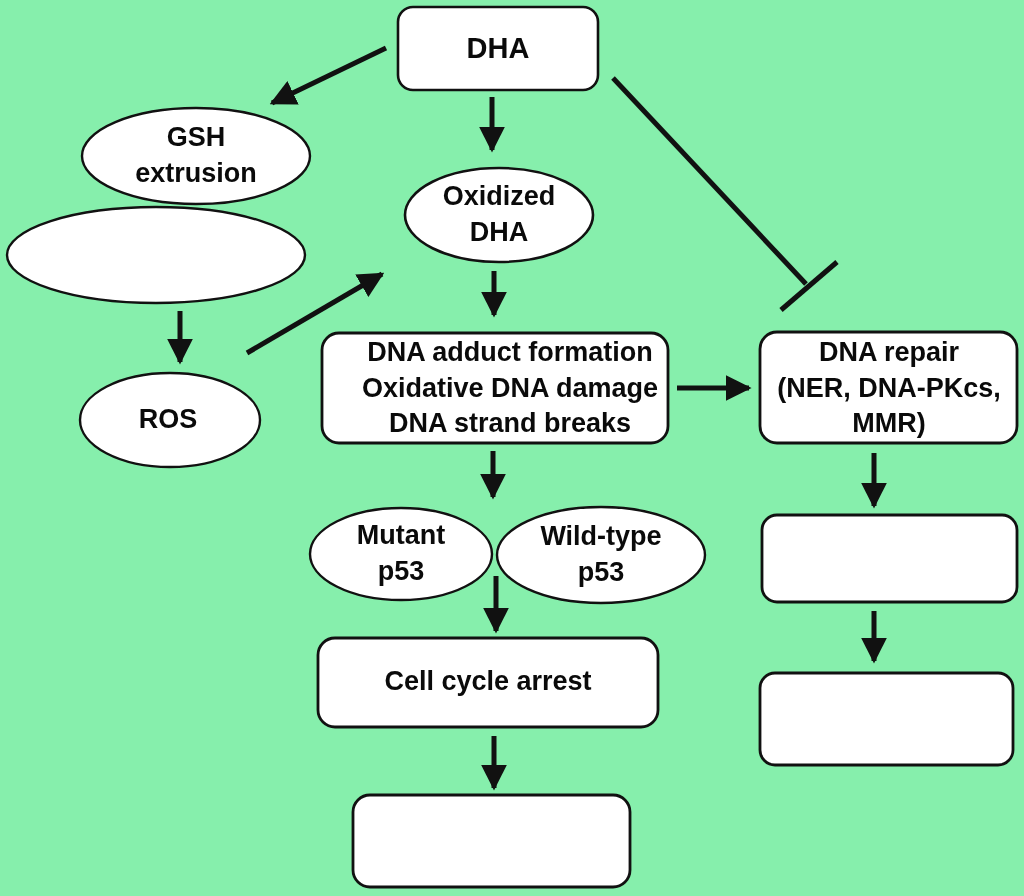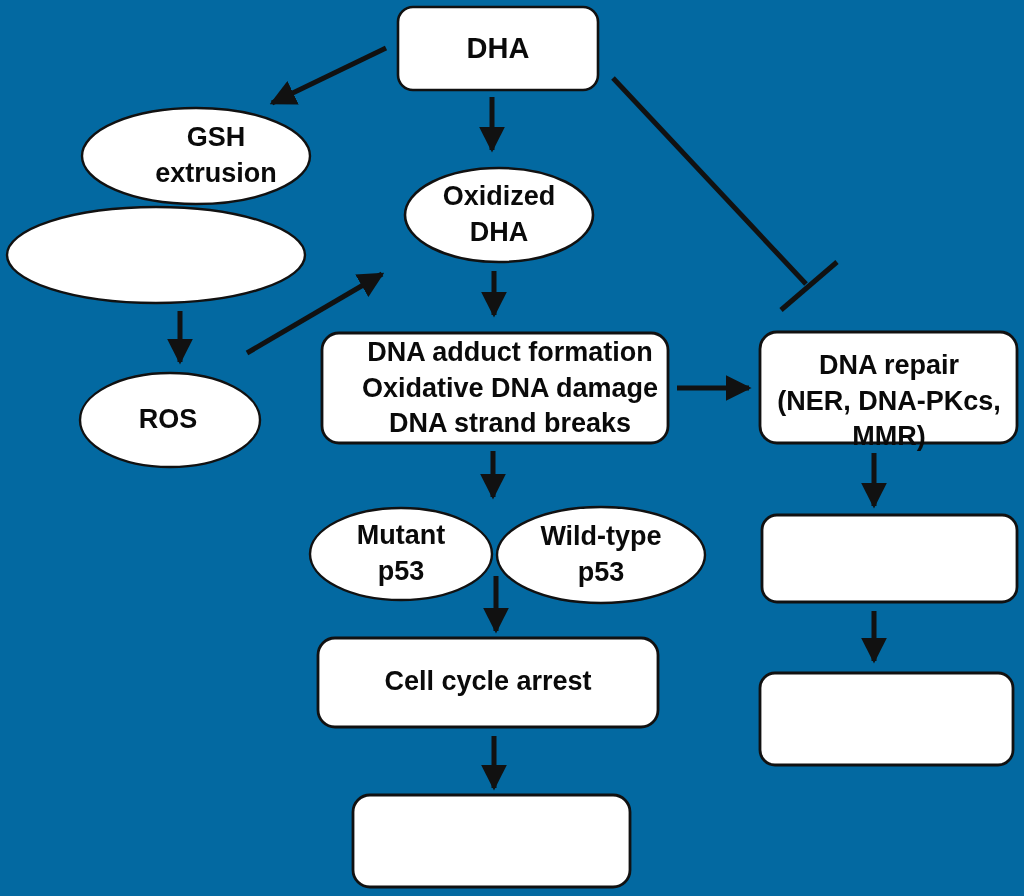--- a/index.html
+++ b/index.html
@@ -1,20 +1,20 @@
 <!DOCTYPE html>
 <html><head>
 <meta charset="utf-8">
 <style>
   html, body { margin: 0; padding: 0; background: #ffffff; }
   .canvas {
     position: relative;
     width: 1024px;
     height: 896px;
-    background: #0369a1;
+    background: #86efac;
     font-family: "Liberation Sans", sans-serif;
     overflow: hidden;
   }
   .canvas svg { position: absolute; left: 0; top: 0; }
   .label {
     position: absolute;
     transform: translate(-50%, -50%);
     text-align: center;
     font-weight: bold;
     color: #0a0a0a;
@@ -61,29 +61,29 @@
     <line x1="496" y1="576" x2="496" y2="631" stroke="#111111" stroke-width="5" marker-end="url(#ah)"></line>
     <line x1="494" y1="736" x2="494" y2="788" stroke="#111111" stroke-width="5" marker-end="url(#ah)"></line>
     <line x1="874" y1="453" x2="874" y2="506" stroke="#111111" stroke-width="5" marker-end="url(#ah)"></line>
     <line x1="874" y1="611" x2="874" y2="661" stroke="#111111" stroke-width="5" marker-end="url(#ah)"></line>
 
     <line x1="613" y1="78" x2="806" y2="284" stroke="#111111" stroke-width="5"></line>
     <line x1="781" y1="310" x2="837" y2="262" stroke="#111111" stroke-width="5"></line>
   </svg>
 
   <div class="label big" style="left:498px; top:48px;">DHA</div>
-  <div class="label" style="left:196px; top:156px;margin-left:20px;">GSH
+  <div class="label" style="left:196px; top:156px;">GSH
 extrusion</div>
   <div class="label" style="left:168px; top:420px;">ROS</div>
   <div class="label" style="left:499px; top:215px;">Oxidized
 DHA</div>
   <div class="label" style="left:494px; top:388px; width:340px;margin-left:16px;">DNA adduct formation
 Oxidative DNA damage
 DNA strand breaks</div>
-  <div class="label" style="left:889px; top:388px; width:256px;margin-top:13px;">DNA repair
+  <div class="label" style="left:889px; top:388px; width:256px;">DNA repair
 (NER, DNA-PKcs,
 MMR)</div>
   <div class="label" style="left:401px; top:554px;">Mutant
 p53</div>
   <div class="label" style="left:601px; top:555px;">Wild-type
 p53</div>
   <div class="label" style="left:488px; top:682px;">Cell cycle arrest</div>
 
 </div>
 

